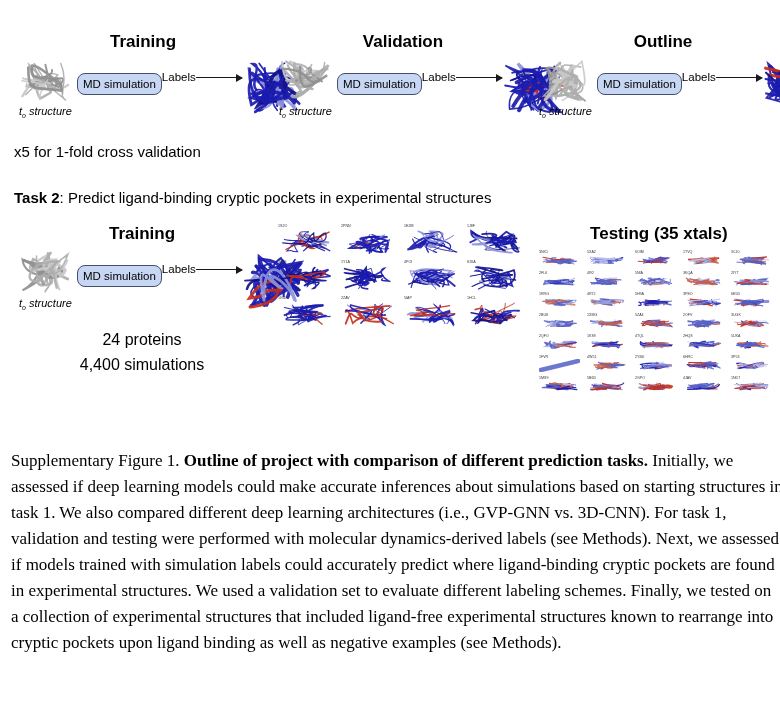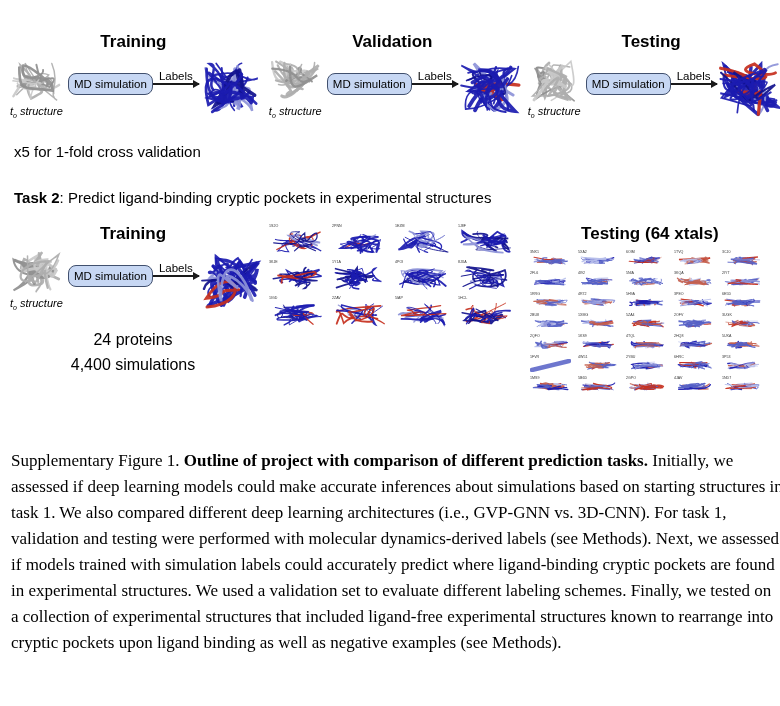--- a/index.html
+++ b/index.html
@@ -4,39 +4,39 @@
 <style>
   html,body{margin:0;padding:0;background:#fff;}
   .fig{position:relative;width:780px;height:706px;background:#ffffff;overflow:hidden;
        font-family:"Liberation Sans",sans-serif;color:#000;}
   .task-title{position:absolute;left:14px;font-size:15px;}
   .task-title b{font-weight:bold;}
   #t1-title{top:6px;}
   #t2-title{top:189px;}
   #xfold-note{position:absolute;left:14px;top:143px;font-size:15px;}
 
-  .cols{position:absolute;left:4px;width:768px;display:flex;}
+  .cols{position:absolute;left:13px;width:768px;display:flex;}
   #t1-row{top:32px;}
   #t2-row{top:224px;}
   .col{display:flex;flex-direction:column;align-items:center;}
   .col.c1{width:258px;}
   .col.c2{width:272px;}
   .col.c3{width:250px;}
   #t1-row .col{width:260px;}
   .col-head{font-size:17px;font-weight:bold;margin-bottom:6px;}
 
   .pipeline{display:flex;align-items:center;width:100%;padding-left:6px;box-sizing:border-box;}
   .pin{display:flex;flex-direction:column;align-items:flex-start;}
   .pp{line-height:0;}
   .t0{font-size:11px;margin-top:1px;}
   .t0 sub{font-size:7px;}
   .mdbox{background:var(--box-fill);border:1.5px solid var(--box-border);
          border-radius:8px;font-size:11.5px;padding:4px 5px;white-space:nowrap;
          margin-left:4px;margin-top:-10px;}
-  .arrowwrap{display:flex;flex-direction:column;align-items:center;margin-top:-22px;}
+  .arrowwrap{display:flex;flex-direction:row;align-items:center;margin-top:-22px;}
   .albl{font-size:11.5px;margin-bottom:1px;}
   .aline{position:relative;width:46px;height:1.6px;background:#1a1a1a;}
   .ahead{position:absolute;right:-1px;top:-3.2px;width:0;height:0;border-left:7px solid #1a1a1a;
          border-top:4px solid transparent;border-bottom:4px solid transparent;}
 
   .stats{margin-top:16px;text-align:center;font-size:16px;line-height:25px;}
 
   .grid{display:grid;justify-content:center;}
   #val-grid{grid-template-columns:repeat(4,62px);grid-auto-rows:35px;gap:1px;}
   #test-grid{grid-template-columns:repeat(5,47px);grid-auto-rows:20px;gap:1px;}
@@ -140,21 +140,21 @@
               <path d="M36.8,50.5 C46.8,44.1 54.0,42.2 43.6,16.7 C42.8,17.3 56.0,52.6 44.5,36.8" fill="none" stroke="#8d92d8" stroke-width="3.02" stroke-linecap="round" opacity="0.92"></path>
               <path d="M48.5,19.8 C38.5,41.0 16.3,39.7 36.1,49.8 C7.1,31.7 53.4,30.1 22.0,36.6" fill="none" stroke="#8d92d8" stroke-width="2.04" stroke-linecap="round" opacity="0.92"></path>
               <path d="M8.6,20.5 C50.2,3.1 28.5,34.5 21.3,11.2 C39.9,3.8 51.7,36.5 45.4,33.9" fill="none" stroke="#10108c" stroke-width="1.69" stroke-linecap="round" opacity="0.92"></path>
               <path d="M22.9,40.3 C53.9,37.2 32.2,6.6 27.5,43.5 C7.3,4.5 34.8,37.1 52.7,7.4" fill="none" stroke="#1b1bb0" stroke-width="3.38" stroke-linecap="round" opacity="0.92"></path>
               <path d="M47.6,52.0 C16.9,47.4 50.0,31.2 10.2,31.0 C33.8,14.0 28.2,22.6 16.6,34.2" fill="none" stroke="#1b1bb0" stroke-width="2.09" stroke-linecap="round" opacity="0.92"></path>
               <path d="M14.4,22.5 C32.7,9.9 25.6,18.3 57.1,51.3 C22.3,48.9 59.0,9.7 20.3,10.2 C53.2,7.7 34.2,41.5 49.4,18.9" fill="none" stroke="#1b1bb0" stroke-width="3.50" stroke-linecap="round" opacity="0.92"></path>
             </svg></div>
       </div>
     </div>
     <div class="col">
-      <div class="col-head">Testing</div>
+      <div class="col-head">Outline</div>
       <div class="pipeline">
         <div class="pin">
           <div class="pp"><svg viewBox="0 0 54 46" width="54" height="46">
                 <path d="M30.2,17.4 C5.3,4.5 3.3,6.6 20.0,25.3 C44.8,29.2 39.4,14.7 11.0,25.4" fill="none" stroke="#aeaeae" stroke-width="2.46" stroke-linecap="round" opacity="0.92"></path>
                 <path d="M32.5,7.9 C23.9,29.2 19.3,7.1 38.8,19.1 C7.3,15.6 4.9,5.5 16.9,39.6 C20.5,32.0 13.6,17.6 17.1,31.1" fill="none" stroke="#aeaeae" stroke-width="2.37" stroke-linecap="round" opacity="0.92"></path>
                 <path d="M7.0,10.6 C8.7,9.9 15.6,39.9 8.6,9.8 C39.4,9.4 8.1,13.5 46.2,42.8" fill="none" stroke="#8f8f8f" stroke-width="1.58" stroke-linecap="round" opacity="0.92"></path>
                 <path d="M21.1,4.9 C10.2,12.7 9.7,30.8 42.9,41.7 C20.7,19.2 36.5,39.2 33.8,31.1 C37.4,39.9 28.8,34.0 28.6,36.9" fill="none" stroke="#aeaeae" stroke-width="2.60" stroke-linecap="round" opacity="0.92"></path>
                 <path d="M13.0,15.3 C22.4,7.5 6.5,34.0 8.7,40.1 C40.9,17.4 46.7,39.1 10.1,16.9 C9.5,22.8 19.0,18.0 11.4,28.0" fill="none" stroke="#8f8f8f" stroke-width="1.96" stroke-linecap="round" opacity="0.92"></path>
                 <path d="M43.5,41.4 C4.9,6.7 27.3,11.1 43.4,26.2 C44.6,33.1 45.2,38.2 4.6,38.0 C38.8,5.6 8.6,4.1 41.8,9.0" fill="none" stroke="#aeaeae" stroke-width="1.62" stroke-linecap="round" opacity="0.92"></path>
                 <path d="M21.2,6.8 C50.4,42.0 47.6,27.1 42.9,3.4 C13.8,30.2 40.5,8.1 28.1,28.0 C39.5,9.7 42.4,33.1 23.3,42.4" fill="none" stroke="#c9c9c9" stroke-width="1.59" stroke-linecap="round" opacity="0.92"></path>
@@ -415,21 +415,21 @@
                 <path d="M47.5,3.2 C31.8,12.3 8.3,17.8 49.2,15.9 C40.9,23.9 12.0,14.2 15.0,5.1 C6.5,11.3 34.6,18.9 31.6,19.7" fill="none" stroke="#c62f1d" stroke-width="0.98" stroke-linecap="round" opacity="0.92"></path>
                 <path d="M26.7,17.4 C44.4,11.1 25.5,4.1 31.7,23.8 C8.7,20.2 38.5,24.6 38.3,3.4" fill="none" stroke="#c62f1d" stroke-width="0.92" stroke-linecap="round" opacity="0.92"></path>
                 <path d="M52.0,10.8 C26.1,9.5 37.8,18.8 29.6,20.6 C41.0,9.7 12.8,21.9 38.0,15.6" fill="none" stroke="#1b1bb0" stroke-width="1.88" stroke-linecap="round" opacity="0.92"></path>
                 <path d="M18.4,16.5 C35.1,18.1 26.3,6.9 38.7,19.5 C46.2,24.9 21.4,10.5 18.0,9.0" fill="none" stroke="#10108c" stroke-width="1.11" stroke-linecap="round" opacity="0.92"></path>
                 <path d="M7.2,19.7 C11.0,10.4 36.0,16.1 11.6,16.0 C15.2,3.7 20.1,6.6 8.5,23.8" fill="none" stroke="#1b1bb0" stroke-width="1.38" stroke-linecap="round" opacity="0.92"></path>
               </svg></div>
           </div>
         </div>
     </div>
     <div class="col c3">
-      <div class="col-head">Testing (64 xtals)</div>
+      <div class="col-head">Testing (35 xtals)</div>
       <div class="grid" id="test-grid">
           <div class="cell">
             <span class="pdb">3NX1</span>
             <div class="mini"><svg viewBox="0 0 41 13" width="41" height="13">
                 <path d="M30.8,8.8 C33.8,3.1 17.9,5.1 6.9,8.3 C27.5,7.5 9.4,9.0 20.5,6.9 C4.5,4.6 14.5,7.0 31.6,4.8" fill="none" stroke="#c4604e" stroke-width="1.33" stroke-linecap="round" opacity="0.92"></path>
                 <path d="M13.6,4.2 C9.7,8.7 32.7,8.0 19.2,9.8 C17.3,9.6 28.8,3.9 15.3,6.5" fill="none" stroke="#c4604e" stroke-width="0.79" stroke-linecap="round" opacity="0.92"></path>
                 <path d="M4.0,3.2 C27.6,8.6 27.5,3.5 31.5,9.3 C7.8,3.4 22.7,9.0 21.8,4.8 C21.0,4.3 30.2,7.6 24.2,4.4" fill="none" stroke="#c62f1d" stroke-width="1.04" stroke-linecap="round" opacity="0.92"></path>
                 <path d="M4.8,5.8 C31.6,7.8 17.9,6.0 16.8,9.0 C7.5,3.2 11.9,7.7 3.8,7.9 C13.8,5.0 33.3,9.3 23.1,3.7" fill="none" stroke="#8d92d8" stroke-width="0.89" stroke-linecap="round" opacity="0.92"></path>
                 <path d="M16.9,3.9 C13.4,3.5 6.0,4.1 21.5,10.0 C35.2,3.5 28.6,9.4 27.6,6.5" fill="none" stroke="#5560c6" stroke-width="1.10" stroke-linecap="round" opacity="0.92"></path>
                 <path d="M19.2,9.3 C19.2,6.2 35.6,6.8 32.5,9.1 C5.9,4.2 37.8,6.1 28.3,5.8" fill="none" stroke="#5560c6" stroke-width="0.66" stroke-linecap="round" opacity="0.92"></path>

